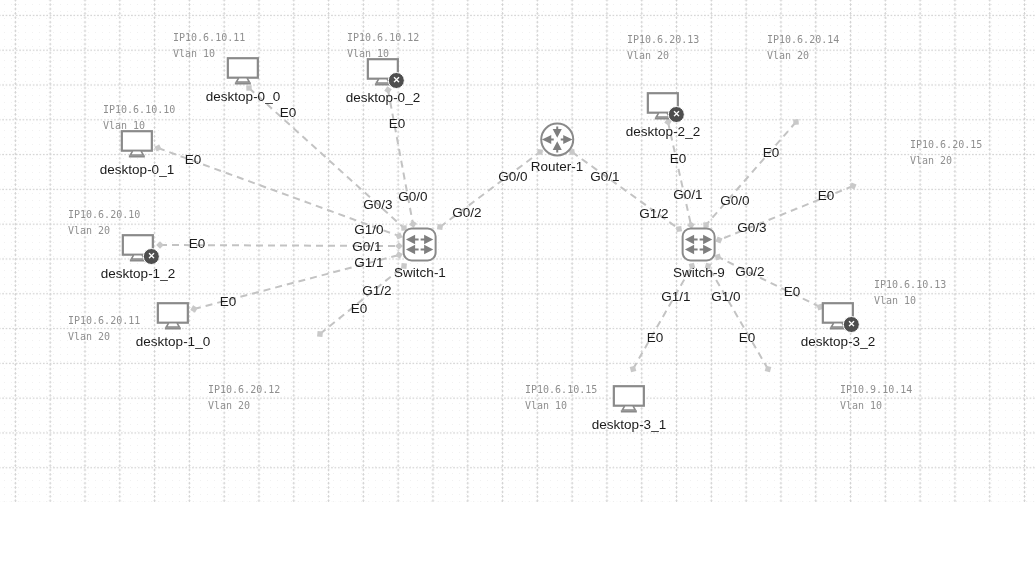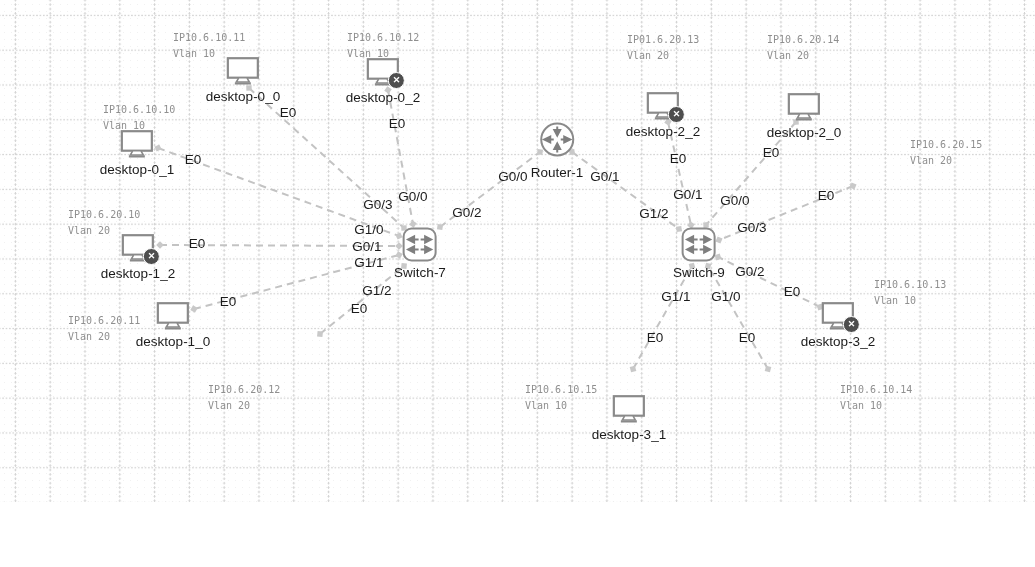--- a/index.html
+++ b/index.html
@@ -97,26 +97,26 @@
   <span class="iflabel" style="left:726px;top:296px">G1/0</span>
   <span class="iflabel" style="left:655px;top:337px">E0</span>
   <span class="iflabel" style="left:676px;top:296px">G1/1</span>
 
   <div class="annot" style="left:173px;top:30px"><span>IP10.6.10.11</span><br><span>Vlan 10</span></div>
   <div class="annot" style="left:347px;top:30px"><span>IP10.6.10.12</span><br><span>Vlan 10</span></div>
   <div class="annot" style="left:103px;top:102px"><span>IP10.6.10.10</span><br><span>Vlan 10</span></div>
   <div class="annot" style="left:68px;top:207px"><span>IP10.6.20.10</span><br><span>Vlan 20</span></div>
   <div class="annot" style="left:68px;top:313px"><span>IP10.6.20.11</span><br><span>Vlan 20</span></div>
   <div class="annot" style="left:208px;top:382px"><span>IP10.6.20.12</span><br><span>Vlan 20</span></div>
-  <div class="annot" style="left:627px;top:32px"><span>IP01.6.20.13</span><br><span>Vlan 20</span></div>
+  <div class="annot" style="left:627px;top:32px"><span>IP10.6.20.13</span><br><span>Vlan 20</span></div>
   <div class="annot" style="left:767px;top:32px"><span>IP10.6.20.14</span><br><span>Vlan 20</span></div>
   <div class="annot" style="left:910px;top:137px"><span>IP10.6.20.15</span><br><span>Vlan 20</span></div>
   <div class="annot" style="left:874px;top:277px"><span>IP10.6.10.13</span><br><span>Vlan 10</span></div>
   <div class="annot" style="left:525px;top:382px"><span>IP10.6.10.15</span><br><span>Vlan 10</span></div>
-  <div class="annot" style="left:840px;top:382px"><span>IP10.6.10.14</span><br><span>Vlan 10</span></div>
+  <div class="annot" style="left:840px;top:382px"><span>IP10.9.10.14</span><br><span>Vlan 10</span></div>
 
   <div class="node" style="left:243px;top:57px">
     <svg width="36" height="29" viewBox="0 0 36 29">
         <rect x="3" y="1.2" width="30" height="19.5" fill="#fff" stroke="#8a8a8a" stroke-width="2.2"></rect>
         <polygon points="14,20.7 22,20.7 24.5,25 11.5,25" fill="#fff" stroke="#8a8a8a" stroke-width="1.6"></polygon>
         <line x1="10" y1="26.6" x2="26" y2="26.6" stroke="#8a8a8a" stroke-width="2"></line>
       </svg>
     <span class="node-label">desktop-0_0</span>
   </div>
   <div class="node" style="left:383px;top:58px">
@@ -155,38 +155,30 @@
   </div>
   <div class="node" style="left:663px;top:92px">
     <svg width="36" height="29" viewBox="0 0 36 29">
         <rect x="3" y="1.2" width="30" height="19.5" fill="#fff" stroke="#8a8a8a" stroke-width="2.2"></rect>
         <polygon points="14,20.7 22,20.7 24.5,25 11.5,25" fill="#fff" stroke="#8a8a8a" stroke-width="1.6"></polygon>
         <line x1="10" y1="26.6" x2="26" y2="26.6" stroke="#8a8a8a" stroke-width="2"></line>
       </svg>
     <span class="badge">✕</span>
     <span class="node-label">desktop-2_2</span>
   </div>
-  <div class="node" style="left:804px;top:93px">
-    <svg width="36" height="29" viewBox="0 0 36 29">
-        <rect x="3" y="1.2" width="30" height="19.5" fill="#fff" stroke="#8a8a8a" stroke-width="2.2"></rect>
-        <polygon points="14,20.7 22,20.7 24.5,25 11.5,25" fill="#fff" stroke="#8a8a8a" stroke-width="1.6"></polygon>
-        <line x1="10" y1="26.6" x2="26" y2="26.6" stroke="#8a8a8a" stroke-width="2"></line>
-      </svg>
-    <span class="node-label">desktop-2_0</span>
-  </div>
   <div class="node" style="left:838px;top:302px">
     <svg width="36" height="29" viewBox="0 0 36 29">
         <rect x="3" y="1.2" width="30" height="19.5" fill="#fff" stroke="#8a8a8a" stroke-width="2.2"></rect>
         <polygon points="14,20.7 22,20.7 24.5,25 11.5,25" fill="#fff" stroke="#8a8a8a" stroke-width="1.6"></polygon>
         <line x1="10" y1="26.6" x2="26" y2="26.6" stroke="#8a8a8a" stroke-width="2"></line>
       </svg>
     <span class="badge">✕</span>
     <span class="node-label">desktop-3_2</span>
   </div>
-  <div class="node" style="left:629px;top:395px">
+  <div class="node" style="left:629px;top:385px">
     <svg width="36" height="29" viewBox="0 0 36 29">
         <rect x="3" y="1.2" width="30" height="19.5" fill="#fff" stroke="#8a8a8a" stroke-width="2.2"></rect>
         <polygon points="14,20.7 22,20.7 24.5,25 11.5,25" fill="#fff" stroke="#8a8a8a" stroke-width="1.6"></polygon>
         <line x1="10" y1="26.6" x2="26" y2="26.6" stroke="#8a8a8a" stroke-width="2"></line>
       </svg>
     <span class="node-label">desktop-3_1</span>
   </div>
 
   <div class="node" style="left:420px;top:227px">
     <svg width="35" height="35" viewBox="0 0 35 35">
@@ -195,21 +187,21 @@
         <line x1="16.5" y1="12.5" x2="11" y2="12.5"></line>
           <polygon points="12,9.4 6,12.5 12,15.6"></polygon>
         <line x1="18.5" y1="12.5" x2="24" y2="12.5"></line>
           <polygon points="23,9.4 29,12.5 23,15.6"></polygon>
         <line x1="16.5" y1="22.5" x2="11" y2="22.5"></line>
           <polygon points="12,19.4 6,22.5 12,25.6"></polygon>
         <line x1="18.5" y1="22.5" x2="24" y2="22.5"></line>
           <polygon points="23,19.4 29,22.5 23,25.6"></polygon>
       </g>
     </svg>
-    <span class="node-label">Switch-7</span>
+    <span class="node-label">Switch-1</span>
   </div>
   <div class="node" style="left:699px;top:227px">
     <svg width="35" height="35" viewBox="0 0 35 35">
       <rect x="1.5" y="1.5" width="32" height="32" rx="8" fill="#fff" stroke="#8a8a8a" stroke-width="2"></rect>
       <g stroke="#7f7f7f" stroke-width="2" fill="#7f7f7f">
         <line x1="16.5" y1="12.5" x2="11" y2="12.5"></line>
           <polygon points="12,9.4 6,12.5 12,15.6"></polygon>
         <line x1="18.5" y1="12.5" x2="24" y2="12.5"></line>
           <polygon points="23,9.4 29,12.5 23,15.6"></polygon>
         <line x1="16.5" y1="22.5" x2="11" y2="22.5"></line>
@@ -228,15 +220,15 @@
         <line x1="15" y1="18.5" x2="10.5" y2="18.5"></line>
           <polygon points="11.5,15.6 5.5,18.5 11.5,21.4"></polygon>
         <line x1="22" y1="18.5" x2="26.5" y2="18.5"></line>
           <polygon points="25.5,15.6 31.5,18.5 25.5,21.4"></polygon>
         <line x1="18.5" y1="5.5" x2="18.5" y2="9.5"></line>
           <polygon points="15.6,9 21.4,9 18.5,14.5"></polygon>
         <line x1="18.5" y1="31.5" x2="18.5" y2="27.5"></line>
           <polygon points="15.6,28 21.4,28 18.5,22.5"></polygon>
       </g>
     </svg>
-    <span class="node-label" style="margin-top:8px">Router-1</span>
+    <span class="node-label" style="margin-top:2px">Router-1</span>
   </div>
 </div>
 
 </body></html>

